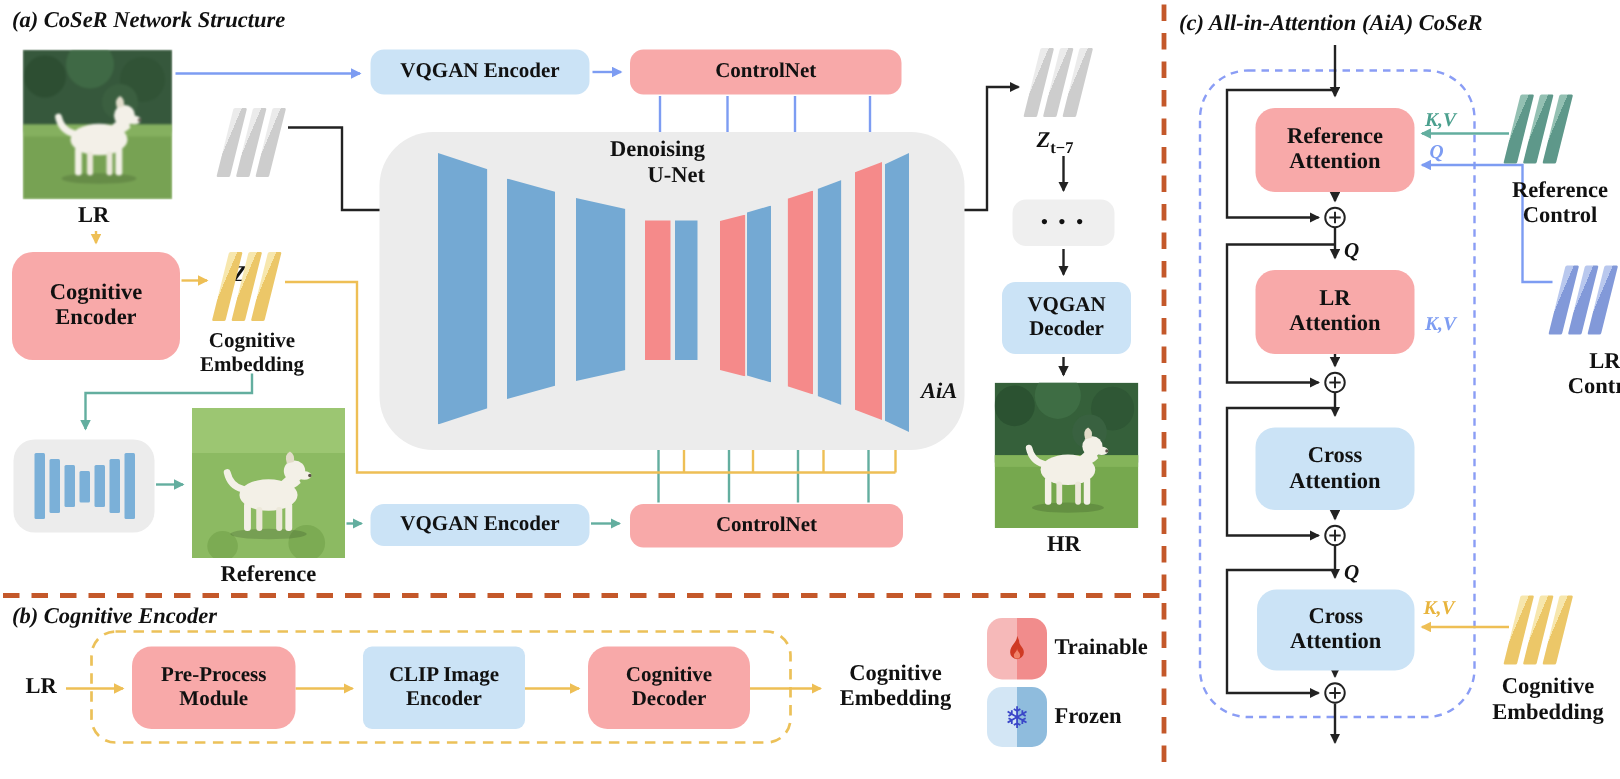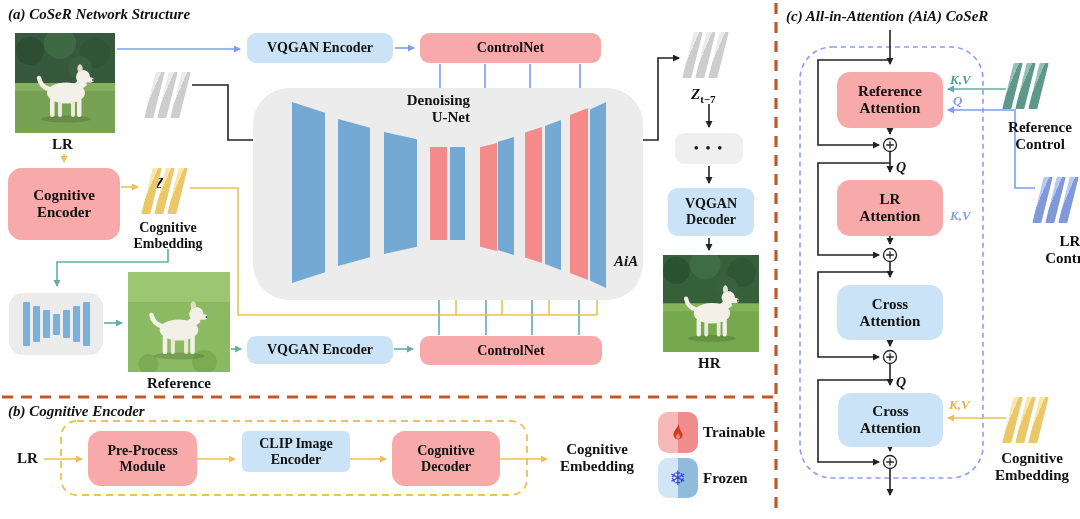--- a/index.html
+++ b/index.html
@@ -287,21 +287,21 @@
     <span>ControlNet</span>
   </div>
 
   <div class="lbl it" style="left:8px;top:403px;font-size:15px;">(b) Cognitive Encoder</div>
   <div class="lbl small-cap" style="left:17px;top:450px;">LR</div>
 
   <div class="box pink" style="left:88px;top:431px;width:109px;height:55px;border-radius:13px;">
     <span>Pre-Process</span>
     <span>Module</span>
   </div>
-  <div class="box blueb" style="left:242px;top:431px;width:108px;height:41px;border-radius:6px;">
+  <div class="box blueb" style="left:242px;top:431px;width:108px;height:55px;border-radius:6px;">
     <span>CLIP Image</span>
     <span>Encoder</span>
   </div>
   <div class="box pink" style="left:392px;top:431px;width:108px;height:55px;border-radius:13px;">
     <span>Cognitive</span>
     <span>Decoder</span>
   </div>
   <div class="lbl ctr small-cap" style="left:552px;top:441px;width:90px;">
     <div>Cognitive</div>
     <div>Embedding</div>

